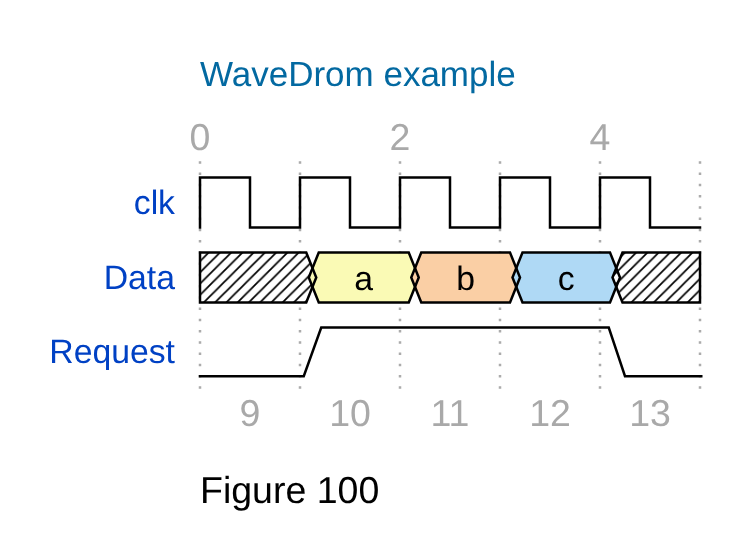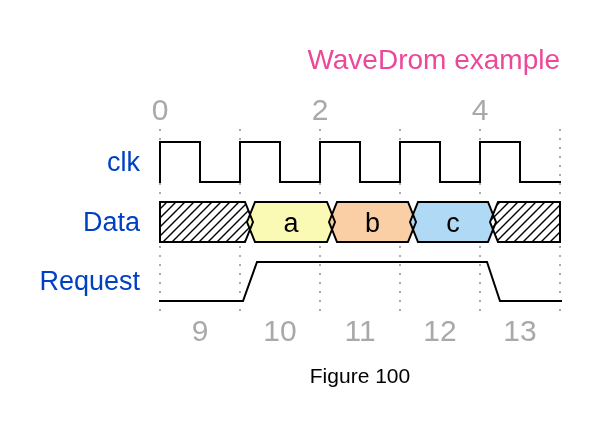--- a/index.html
+++ b/index.html
@@ -1,21 +1,21 @@
 <!DOCTYPE html>
 <html><head>
 <meta charset="utf-8">
 <style>
   html,body{margin:0;padding:0;background:#fff;}
   #stage{position:relative;width:600px;height:444px;background:#fff;overflow:hidden;
          font-family:"Liberation Sans",sans-serif;}
-  #diagram-title{position:absolute;left:160px;top:44px;width:400px;text-align:right;
-         font-size:28px;color:#ec4899;white-space:nowrap;}
-  #figure-caption{position:absolute;left:160px;top:364px;width:400px;text-align:center;
-         font-size:21px;color:#000;white-space:nowrap;}
+  #diagram-title{position:absolute;left:160px;top:44px;width:400px;text-align:left;
+         font-size:28px;color:#0369a1;white-space:nowrap;}
+  #figure-caption{position:absolute;left:160px;top:376px;width:400px;
+         font-size:30px;color:#000;white-space:nowrap;}
   #wave-svg{position:absolute;left:0;top:0;}
   #wave-svg text{font-family:"Liberation Sans",sans-serif;}
 </style>
 </head>
 <body>
 
 <div id="stage">
   <div id="diagram-title">WaveDrom example</div>
 
   <svg id="wave-svg" width="600" height="444" viewBox="0 0 600 444" xmlns="http://www.w3.org/2000/svg">

